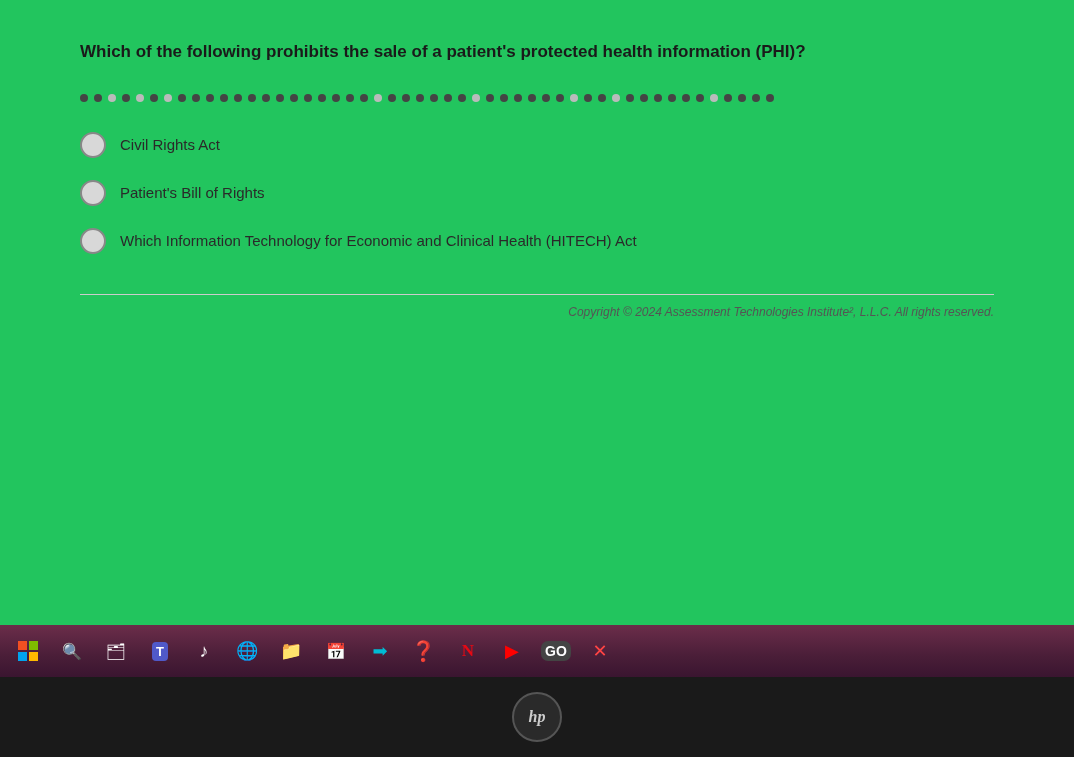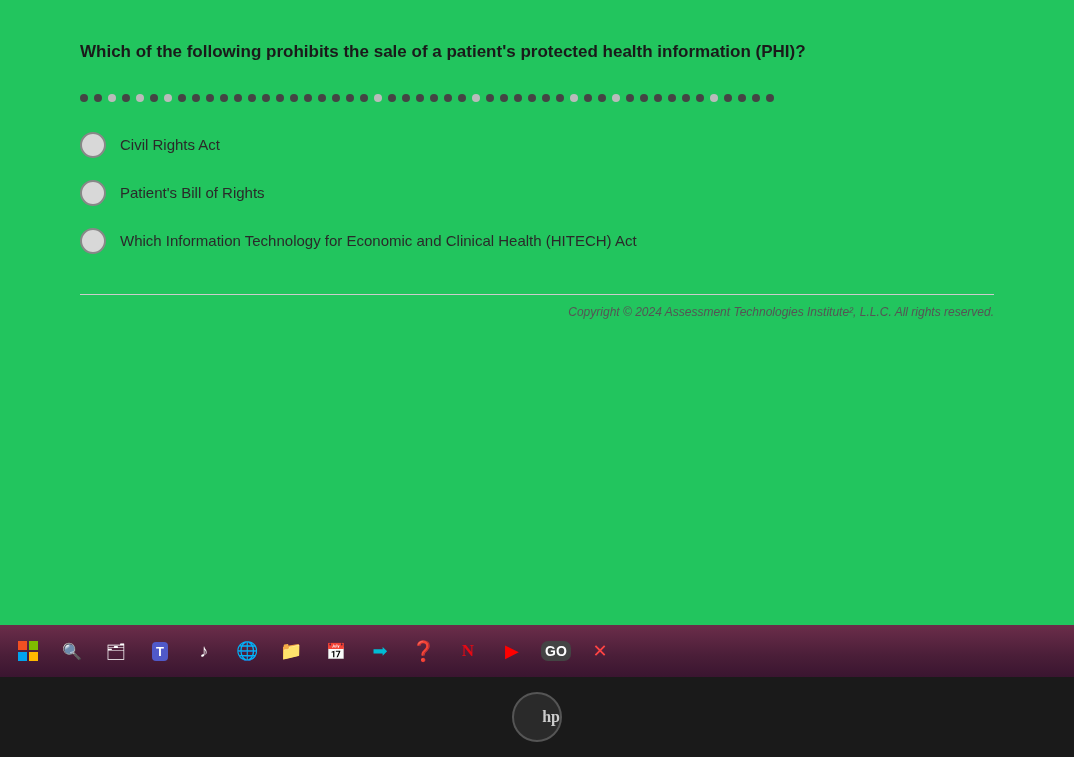--- a/index.html
+++ b/index.html
@@ -141,22 +141,23 @@
     }
 
     .hp-logo {
       width: 50px;
       height: 50px;
       border-radius: 50%;
       background: #2a2a2a;
       border: 2px solid #555;
       display: flex;
       align-items: center;
-      justify-content: flex-end;
+      justify-content: center;
       color: #ccc;
+      font-style: italic;
       font-size: 16px;
       font-weight: bold;
       font-family: serif;
     }
 
     
     .tb-search { color: white; font-size: 16px; }
 
     
     .icon-teams { background: #5059c9; color: white; font-size: 13px; font-weight: bold; border-radius: 4px; padding: 2px 4px; }

